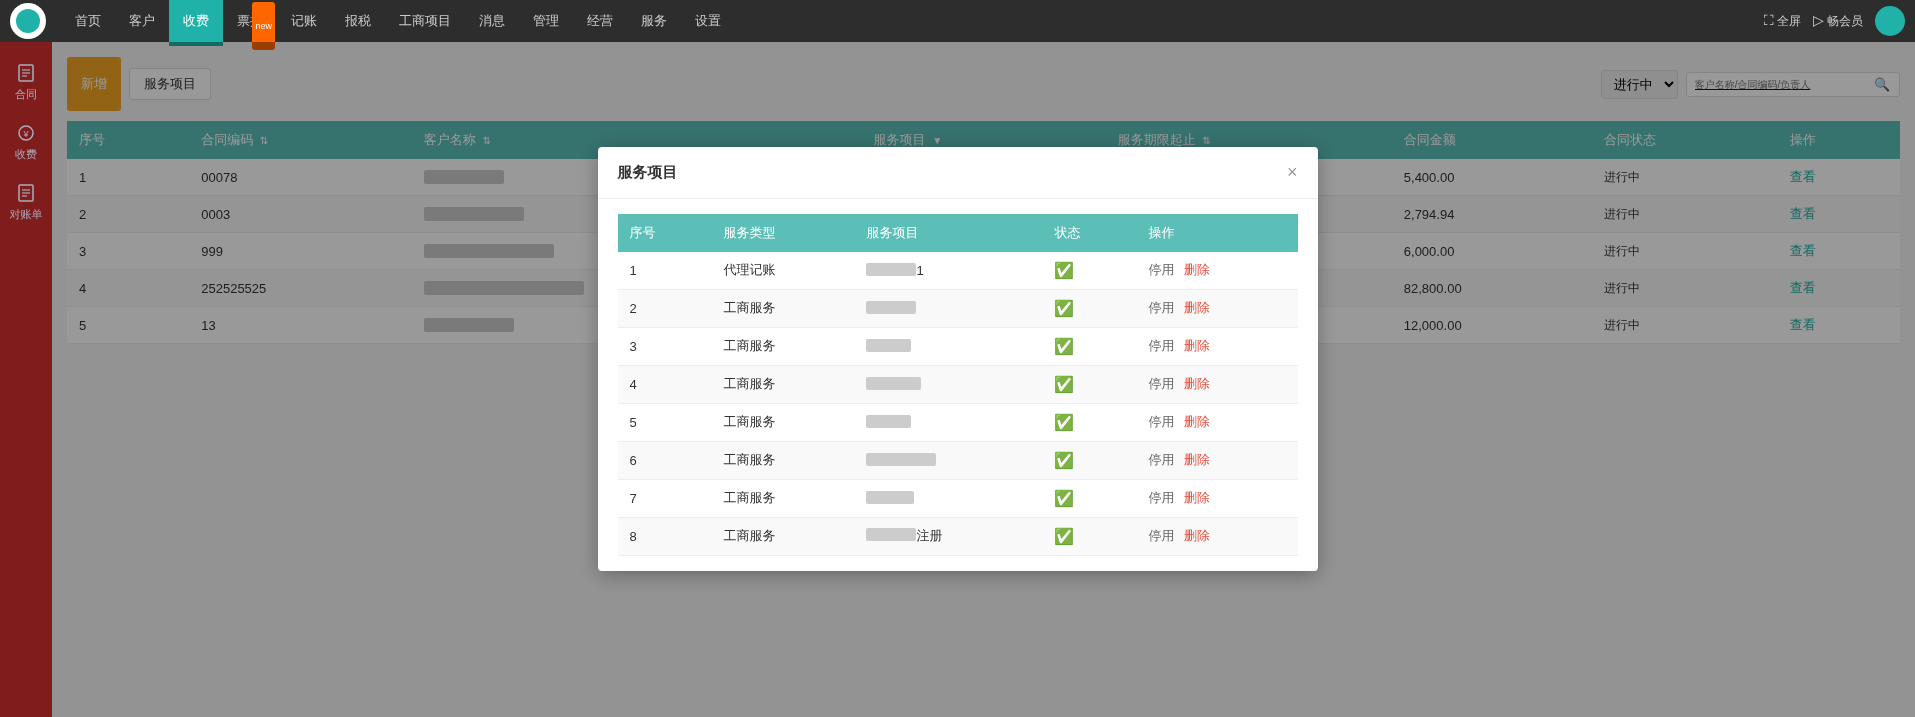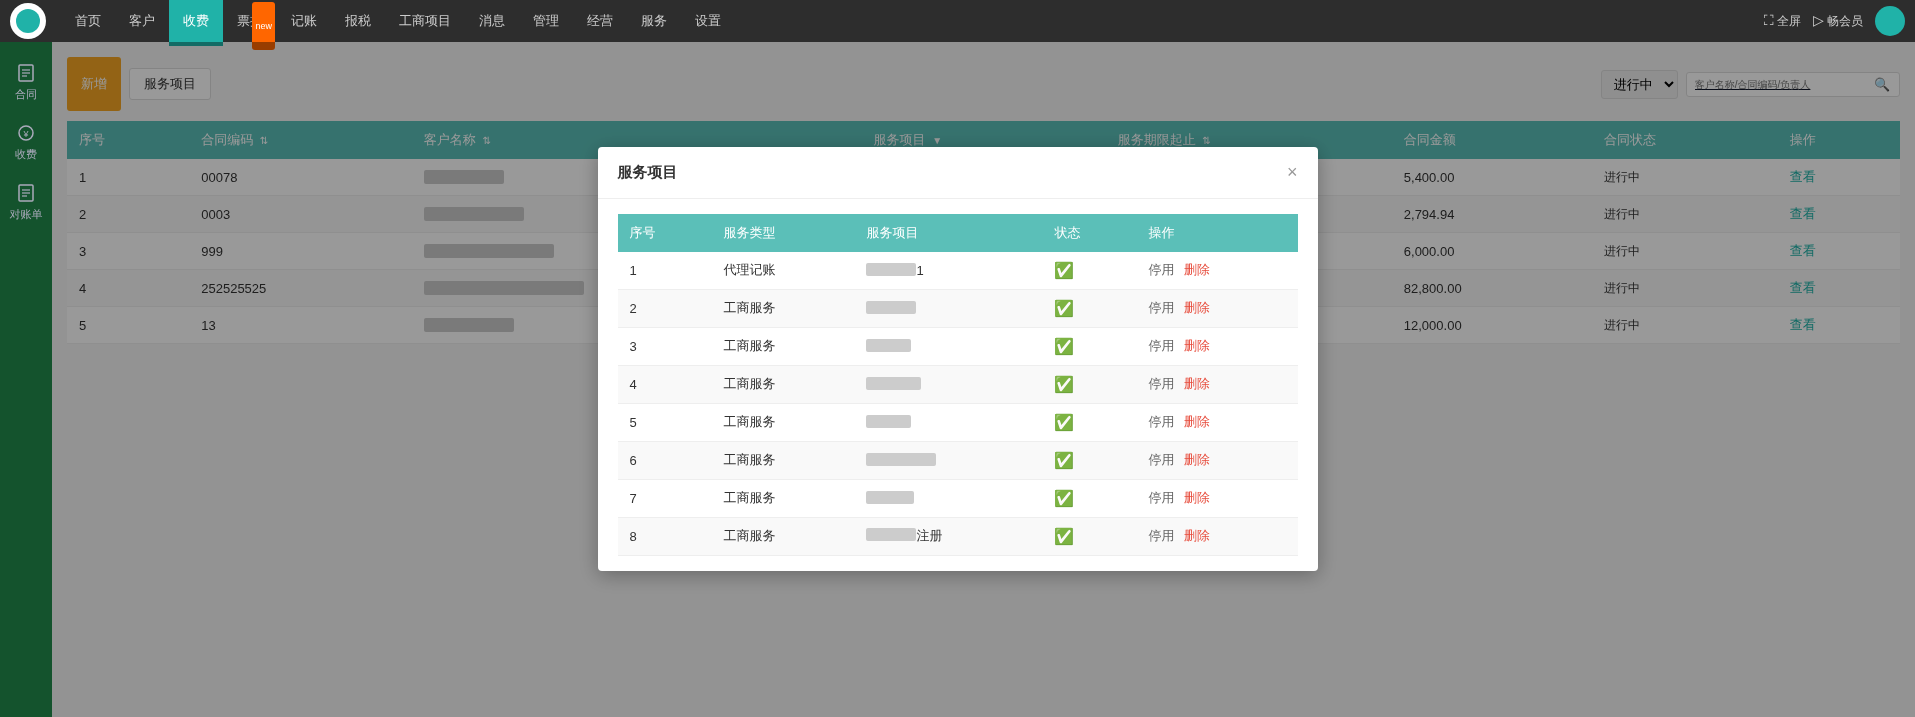--- a/index.html
+++ b/index.html
@@ -64,21 +64,21 @@
       width: 30px; height: 30px;
       background: #20b2a8;
       border-radius: 50%;
     }
 
     
     .sidebar {
       position: fixed;
       top: 42px; left: 0; bottom: 0;
       width: 52px;
-      background: #14532d;
+      background: #7f1d1d;
       display: flex;
       flex-direction: column;
       align-items: center;
       padding-top: 10px;
       z-index: 90;
     }
     .sidebar-item {
       width: 100%;
       display: flex;
       flex-direction: column;

